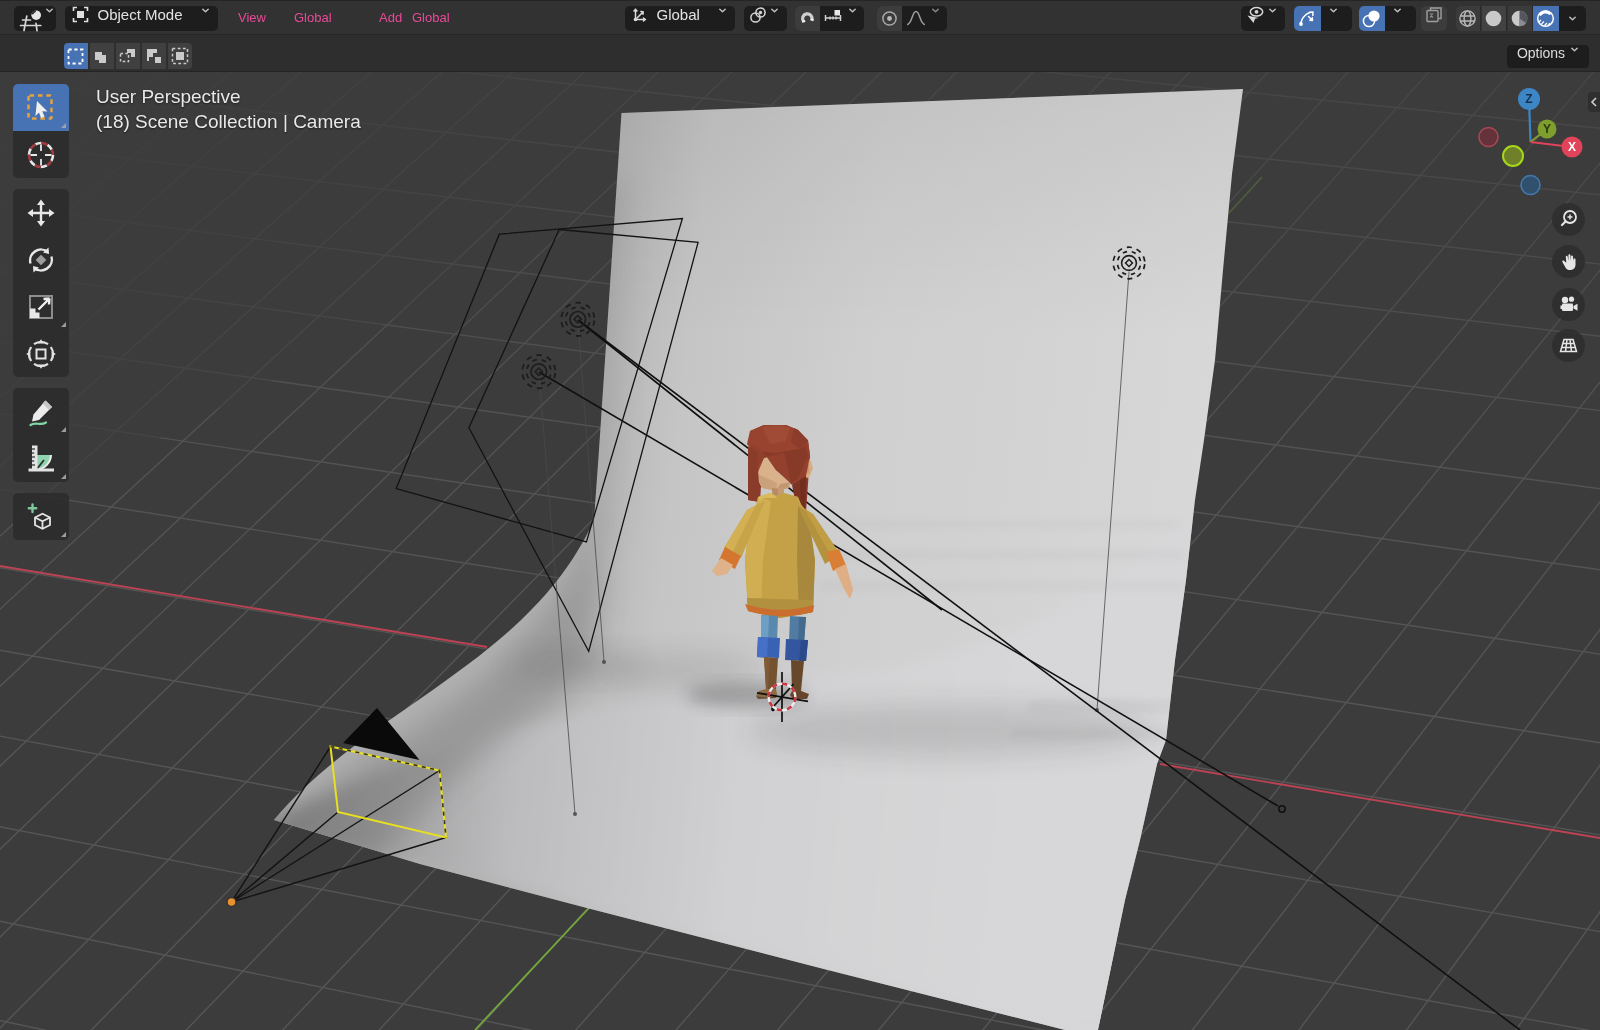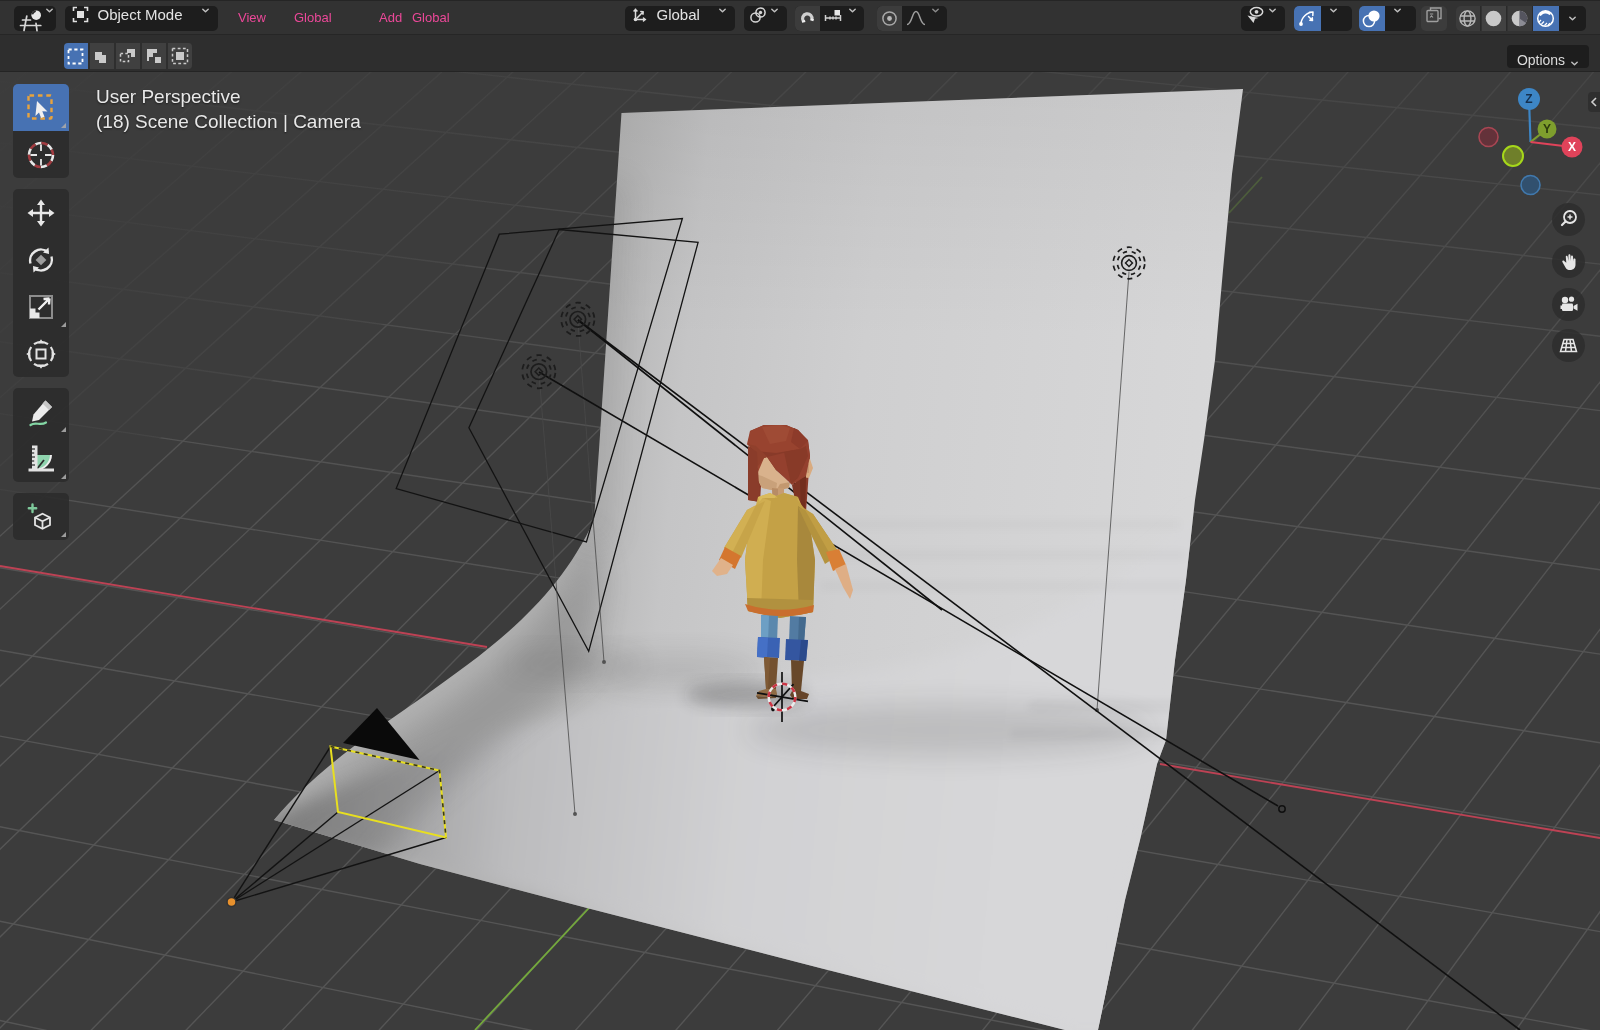--- a/index.html
+++ b/index.html
@@ -579,21 +579,21 @@
         <svg width="18" height="18" viewBox="0 0 18 18">
           <path d="M2 2 h10 v4 h-4 v4 h-4 v4 h-2 Z M10 10 h6 v6 h-6 Z" fill="#cacaca"></path>
         </svg>
       </div>
 <div style="position:absolute;left:167.7px;top:8px;width:25px;height:26px;background:#404040;border-radius:0 4px 4px 0;display:flex;align-items:center;justify-content:center;border-right:1px solid #2e2e2e">
         <svg width="18" height="18" viewBox="0 0 18 18">
           <rect x="1.5" y="1.5" width="15" height="15" fill="none" stroke="#cacaca" stroke-width="1.5" stroke-dasharray="2.8,2.4"></rect>
           <rect x="5" y="5" width="8" height="8" fill="#cacaca"></rect>
         </svg>
       </div>
-<div style="position:absolute;left:1507px;top:10px;width:82px;height:23px;background:#1d1d1d;border-radius:4px;display:flex;align-items:flex-end;justify-content:center;gap:5px">
+<div style="position:absolute;left:1507px;top:10px;width:82px;height:23px;background:#1d1d1d;border-radius:4px;display:flex;align-items:flex-start;justify-content:center;gap:5px">
         <span style="font-size:14px;color:#dcdcdc">Options</span>
         <svg class="chev" width="9" height="9" viewBox="0 0 10 10">
           <path d="M2 3.5 L5 6.5 L8 3.5" stroke="#bfbfbf" stroke-width="1.6" fill="none" stroke-linecap="round" stroke-linejoin="round"></path>
         </svg>
       </div>
 </div>
 <div class="vtext" style="left:96px;top:86px">User Perspective</div>
 <div class="vtext" style="left:96px;top:111px">(18) Scene Collection | Camera</div>
 <div class="tbtn" style="top:84px;background:#4772b3;border-radius:5px 5px 0 0">
       <svg width="36" height="36" viewBox="0 0 36 36">

